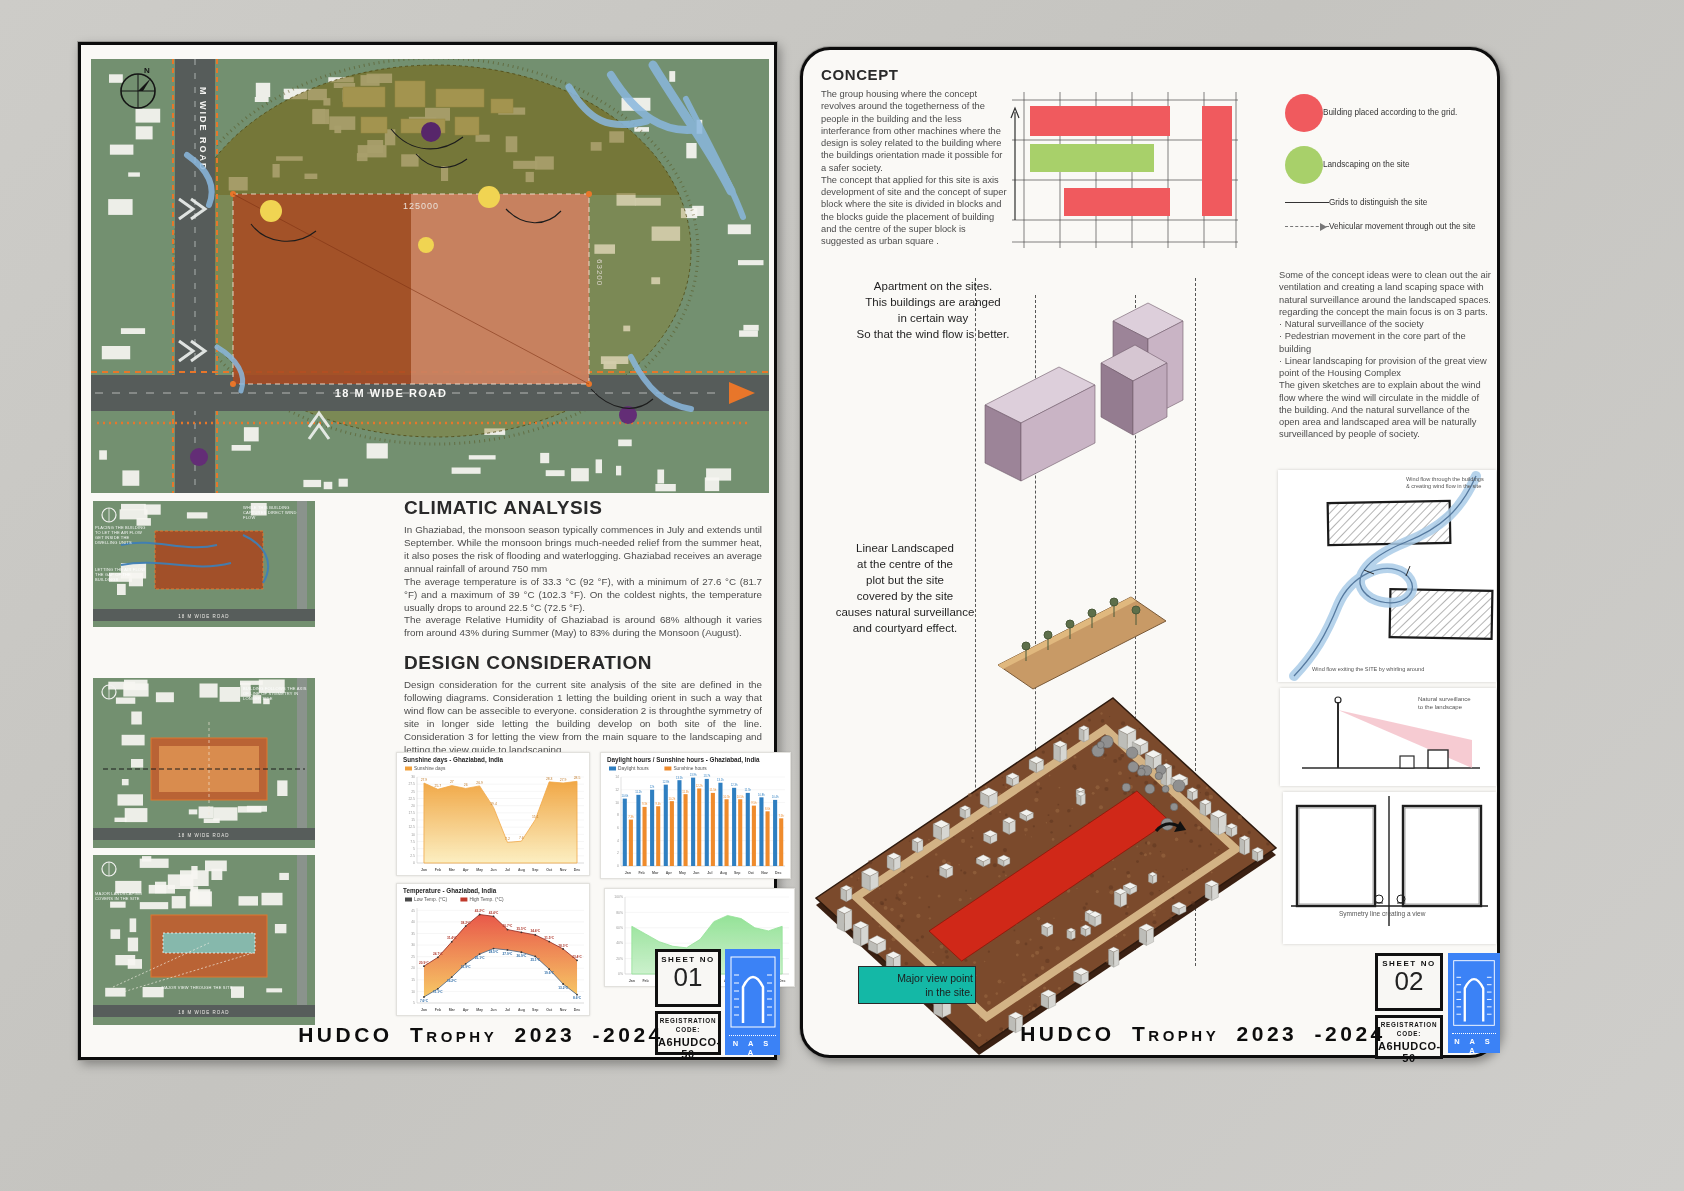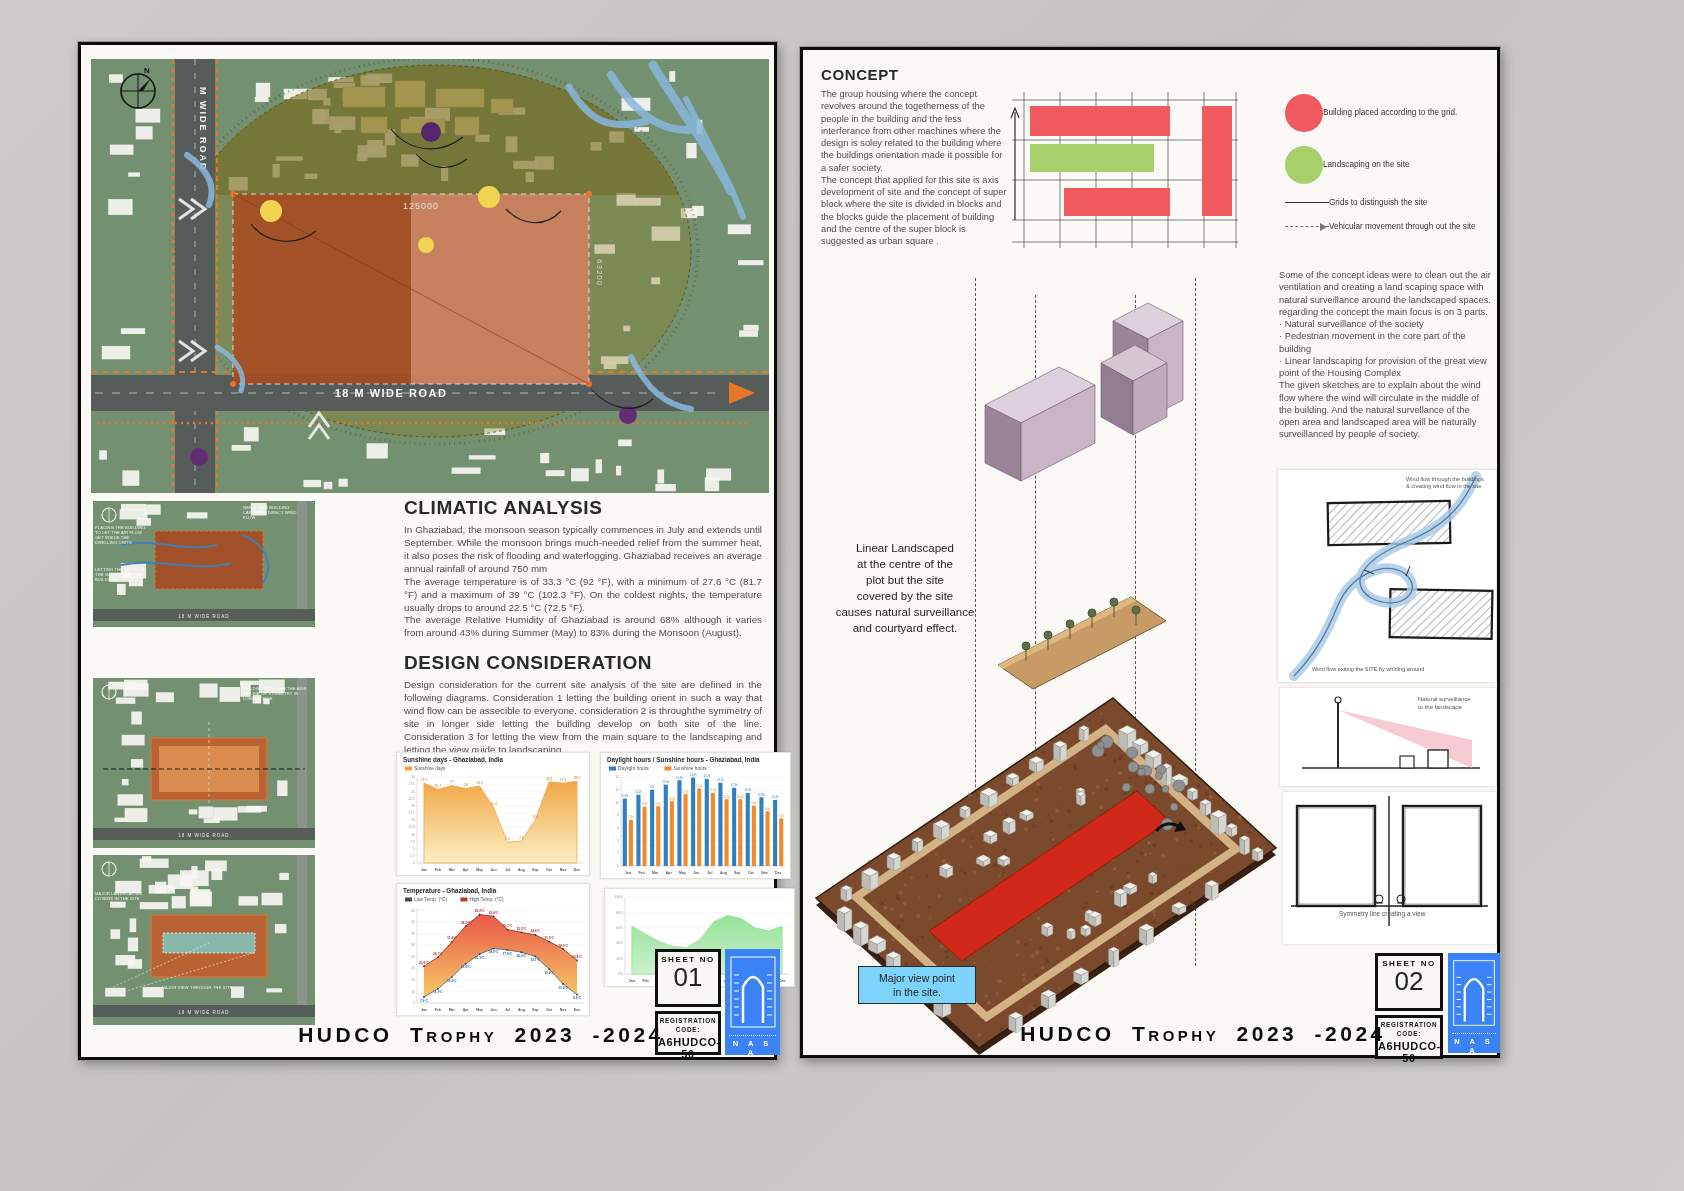--- a/index.html
+++ b/index.html
@@ -2,21 +2,21 @@
 <html><head>
 <meta charset="utf-8">
 <style>
   html,body{margin:0;padding:0;width:1684px;height:1191px;overflow:hidden;
     font-family:"Liberation Sans",sans-serif;background:#c7c6c2;}
   .canvas{position:relative;width:1684px;height:1191px;
     background:linear-gradient(135deg,#cdccc8 0%,#c5c4c0 45%,#cfcecb 100%);}
   .sheet{position:absolute;background:#faf9f6;border:3px solid #0c0c0c;
     box-shadow:0 0 0 1px #9a9995,3px 4px 10px rgba(0,0,0,.35);}
   #sheet-left{left:78px;top:42px;width:693px;height:1012px;}
-  #sheet-right{left:800px;top:47px;width:694px;height:1005px;}
+  #sheet-right{left:800px;top:47px;width:694px;height:1005px;border-radius:30px;}
   .abs{position:absolute;}
   .pre{white-space:pre-line;}
   h2.sec{margin:0;font-size:19px;font-weight:600;letter-spacing:.6px;color:#2a2a2a;}
   .bodytxt{font-size:9.8px;line-height:1.32;color:#4c4c4c;text-align:justify;margin:5px 0 12px 0;}
   .chart{background:#fff;border:1px solid #e2e1dd;box-shadow:0 0 2px rgba(0,0,0,.12);}
   .info-box{background:#f8f7f4;border:3px solid #101010;box-sizing:border-box;text-align:center;}
   .info-hd{font-size:8px;font-weight:bold;letter-spacing:1.6px;color:#111;margin-top:3px;}
   .info-num{font-size:26px;font-weight:300;color:#222;line-height:1.05;}
   .info-reg{font-size:6.3px;font-weight:bold;letter-spacing:.8px;color:#111;line-height:1.35;margin-top:3px;}
   .info-code{font-size:11px;font-weight:bold;letter-spacing:.6px;color:#111;margin-top:2px;}
@@ -729,20 +729,24 @@
         <div class="legend-label">Vehicular movement through out the site</div>
       </div>
     </div>
 
     <div class="abs bodytxt pre" style="left:476px;top:214px;width:212px;font-size:9.3px;text-align:left;">Some of the concept ideas were to clean out the air ventilation and creating a land scaping space with natural surveillance around the landscaped spaces. regarding the concept the main focus is on 3 parts.
 ·   Natural surveillance of the society
 ·   Pedestrian movement in the core part of the building
 ·   Linear landscaping for provision of the great view point of the Housing Complex
 The given sketches are to explain about the wind flow where the wind will circulate in the middle of the building. And the natural survellance of the open area and landscaped area will be naturally surveillanced by people of society.</div>
 
+    <div class="abs pre note" style="left:20px;top:228px;width:220px;font-size:11.5px;line-height:1.4;text-align:center;z-index:5;">Apartment on the sites.
+This buildings are aranged
+in certain way
+So that the wind flow is better.</div>
 
     <svg class="abs" style="left:160px;top:233px;z-index:4;" width="240" height="240" viewBox="0 0 240 240">
       <g stroke="#6e5a6a" stroke-width="0.6">
         <polygon points="150,38 185,20 220,38 185,56" fill="#ddcfdb"></polygon>
         <polygon points="150,38 185,56 185,135 150,117" fill="#9c8498"></polygon>
         <polygon points="185,56 220,38 220,117 185,135" fill="#c9b4c5"></polygon>
         <polygon points="138,80 172,62 204,80 170,98" fill="#d6c6d2"></polygon>
         <polygon points="138,80 170,98 170,152 138,134" fill="#947c90"></polygon>
         <polygon points="170,98 204,80 204,134 170,152" fill="#bfa9bb"></polygon>
         <polygon points="22,122 96,84 132,102 58,140" fill="#ddcfdb"></polygon>
@@ -1371,21 +1375,21 @@
         <circle cx="333.3" cy="94.1" r="3.9" fill="#909090" stroke="#5f5f5f" stroke-width="0.6"></circle>
         <circle cx="324.1" cy="74.7" r="5.7" fill="#909090" stroke="#5f5f5f" stroke-width="0.6"></circle>
         <circle cx="359.2" cy="146.2" r="6.0" fill="#909090" stroke="#5f5f5f" stroke-width="0.6"></circle>
         <circle cx="350.8" cy="97.9" r="3.7" fill="#909090" stroke="#5f5f5f" stroke-width="0.6"></circle>
         <circle cx="318.3" cy="109.4" r="4.1" fill="#909090" stroke="#5f5f5f" stroke-width="0.6"></circle>
         <circle cx="325.2" cy="88.9" r="5.3" fill="#909090" stroke="#5f5f5f" stroke-width="0.6"></circle>
         <path d="M 348.09 153 q 10 -12 24 -4" fill="none" stroke="#111" stroke-width="3"></path>
         <polygon points="372.09,143 378.09,152 366.09,154" fill="#111"></polygon>
       </svg>
 
-    <div class="abs pre" style="left:55px;top:916px;width:112px;font-size:10.5px;line-height:1.35;text-align:center;z-index:6;background:#7dd3fc;border:1.5px solid #2a2a2a;padding:4px 2px;color:#1d1d1d;">Major view point
+    <div class="abs pre" style="left:55px;top:916px;width:112px;font-size:10.5px;line-height:1.35;text-align:right;z-index:6;background:#14b8a6;border:1.5px solid #2a2a2a;padding:4px 2px;color:#1d1d1d;">Major view point
 in the site.</div>
 
     <div class="panel" style="left:475px;top:420px;width:218px;height:212px;z-index:5;">
       <svg width="218" height="212" viewBox="0 0 218 212">
         <defs>
           <pattern id="ph" width="6" height="6" patternTransform="rotate(45)" patternUnits="userSpaceOnUse">
             <line x1="0" y1="0" x2="0" y2="6" stroke="#6a6a6a" stroke-width="1"></line>
           </pattern>
         </defs>
         <rect x="50" y="32" width="122" height="42" fill="url(#ph)" stroke="#1b1b1b" stroke-width="2.2" transform="rotate(-1 111 53)"></rect>

